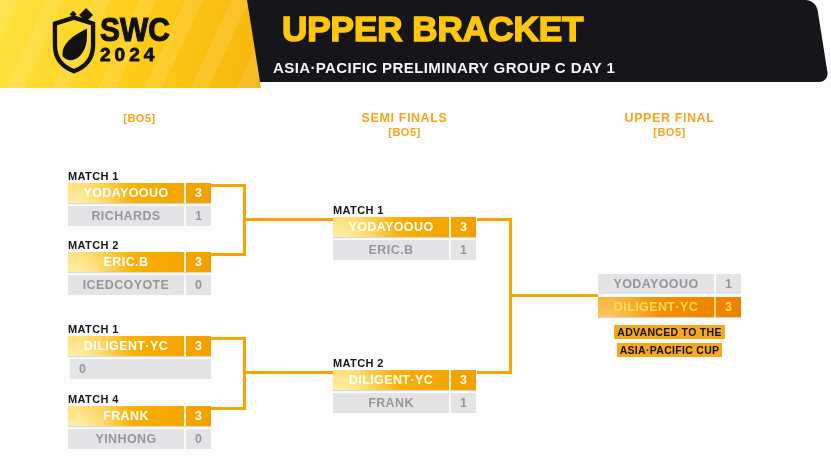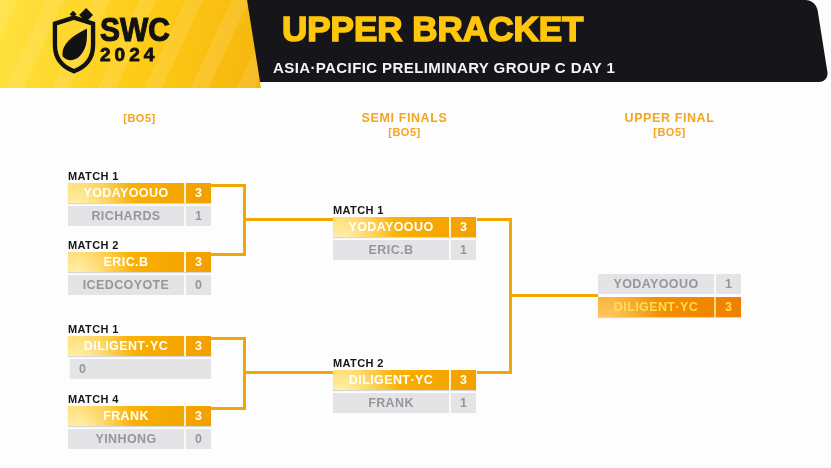--- a/index.html
+++ b/index.html
@@ -205,20 +205,24 @@
     <div class="team-row row-loser">
       <span class="team-name">YODAYOOUO</span>
       <span class="team-score">1</span>
     </div>
     <div class="team-row row-final-winner">
       <span class="team-name">DILIGENT·YC</span>
       <span class="team-score">3</span>
     </div>
   </div>
 
+  <div class="advance">
+    <span class="adv-line">ADVANCED TO THE</span><br>
+    <span class="adv-line">ASIA·PACIFIC CUP</span>
+  </div>
 
   <div class="cline h c-qf1out"></div>
   <div class="cline h c-qf2out"></div>
   <div class="cline v c-v1"></div>
   <div class="cline h c-sf1in"></div>
   <div class="cline h c-qf3out"></div>
   <div class="cline h c-qf4out"></div>
   <div class="cline v c-v2"></div>
   <div class="cline h c-sf2in"></div>
   <div class="cline h c-sf1out"></div>

